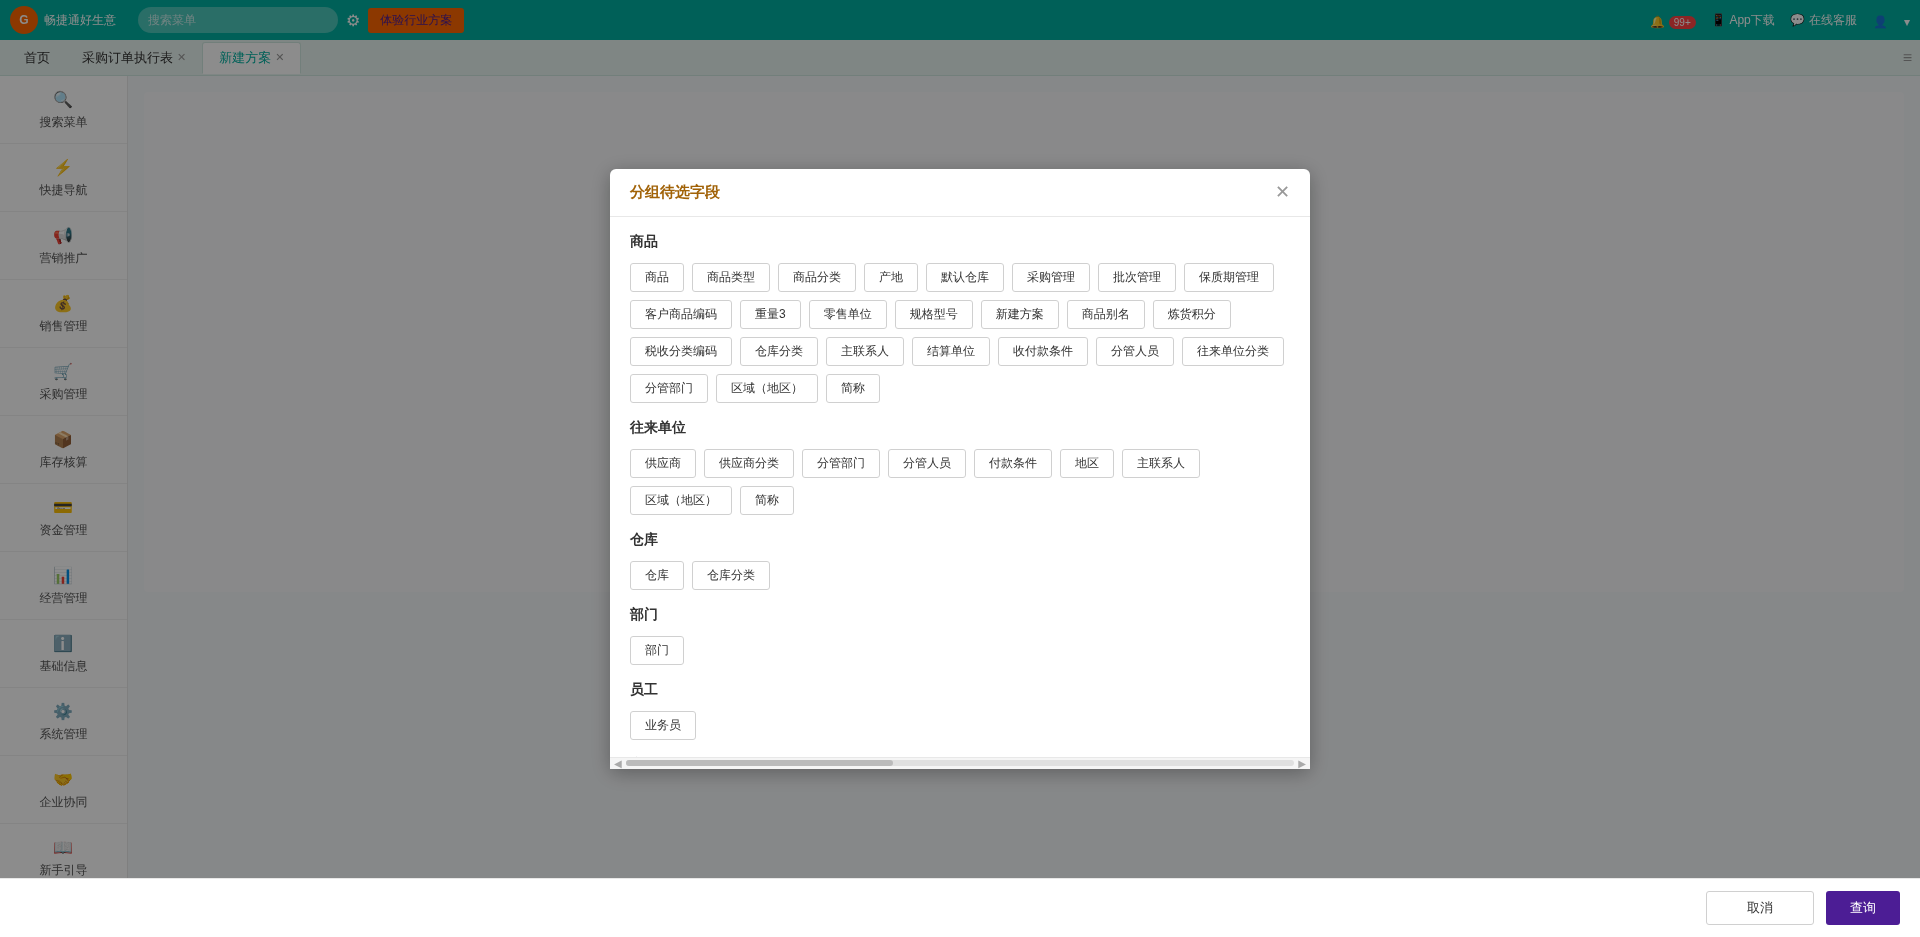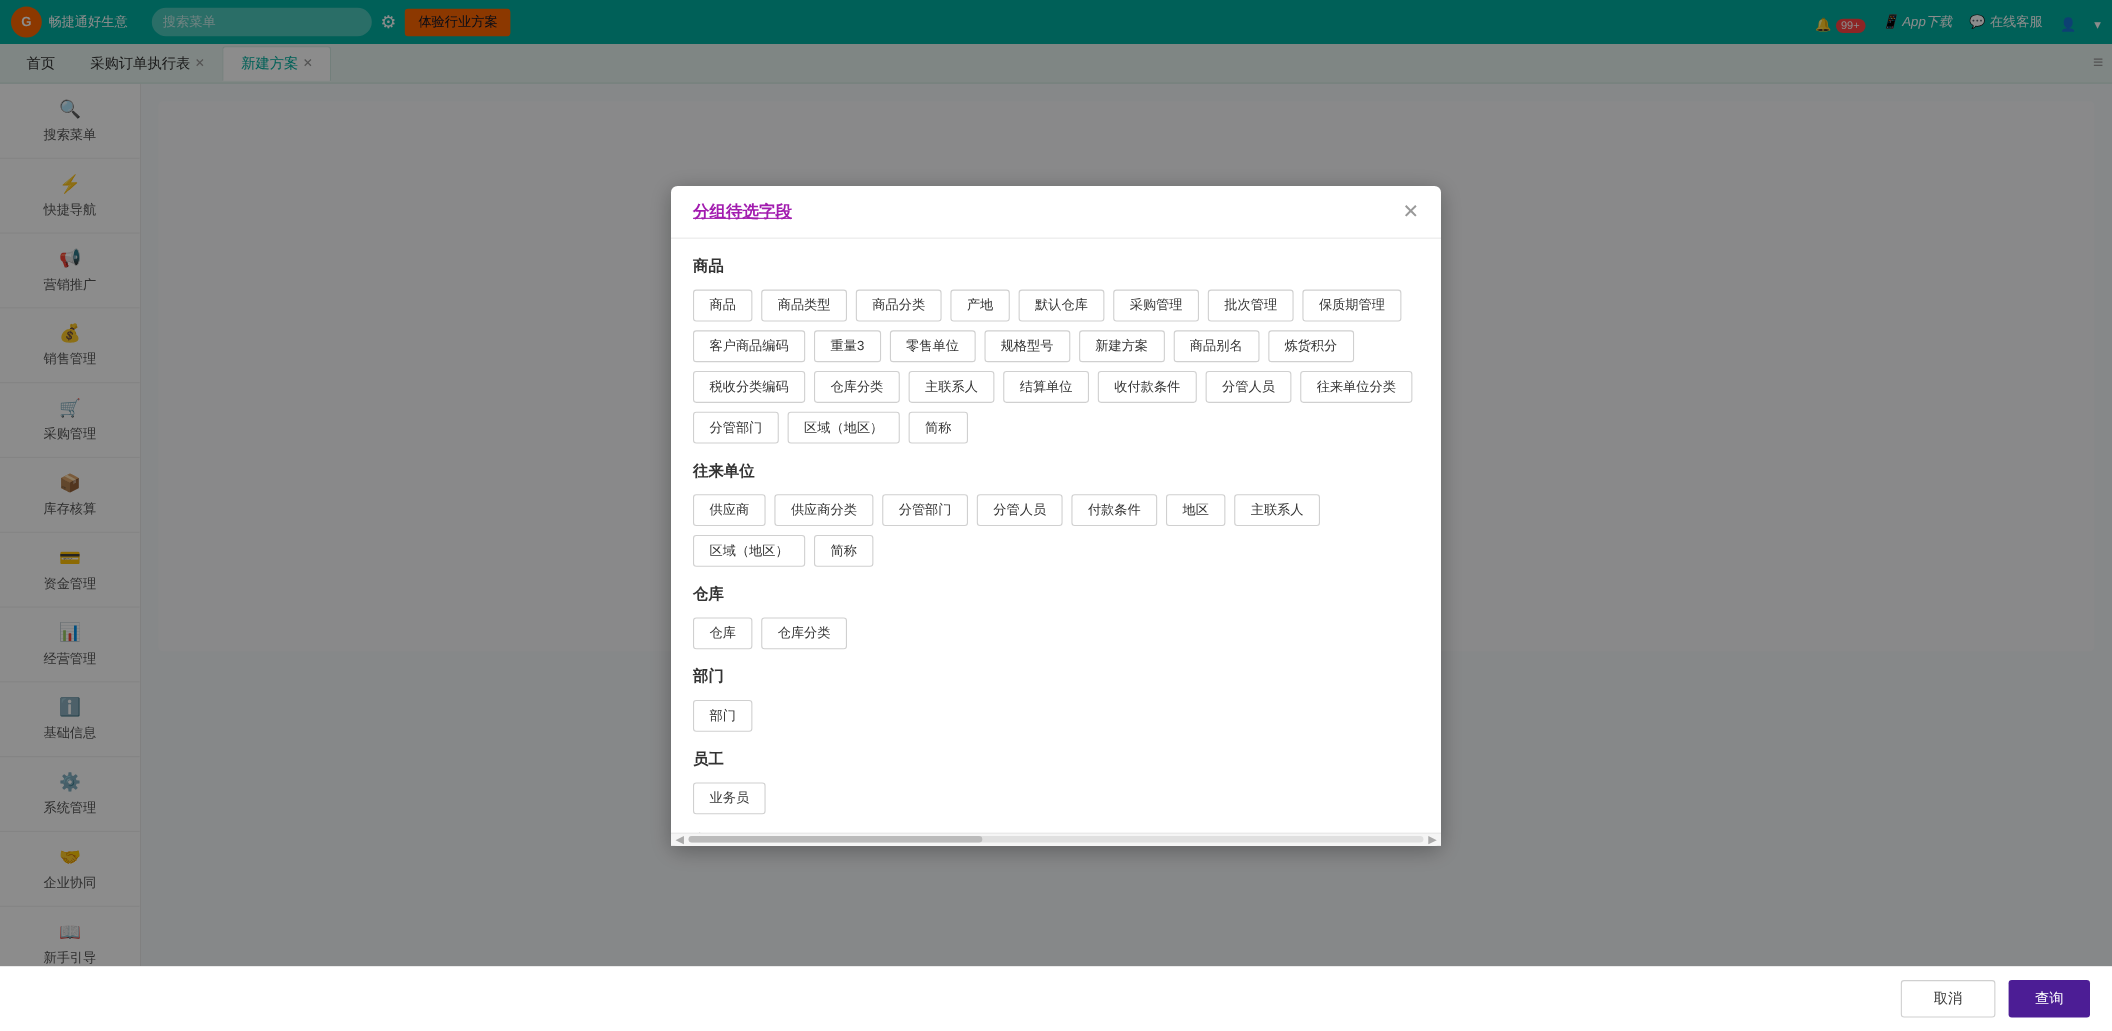--- a/index.html
+++ b/index.html
@@ -38,21 +38,21 @@
       border-radius: 13px;
       border: none;
       padding: 0 10px;
       background: rgba(255,255,255,0.3);
       color: white;
       font-size: 12px;
     }
     .top-search::placeholder { color: rgba(255,255,255,0.7); }
     .top-btn {
       background: #ff6600;
-      color: #0f172a;
+      color: #4c1d95;
       border: none;
       padding: 4px 12px;
       border-radius: 3px;
       cursor: pointer;
       font-size: 12px;
     }
     .top-right {
       margin-left: auto;
       display: flex;
       align-items: flex-end;
@@ -163,21 +163,21 @@
       position: relative;
     }
     .modal-header {
       display: flex;
       align-items: center;
       justify-content: space-between;
       padding: 14px 20px;
       border-bottom: 1px solid #e8e8e8;
       flex-shrink: 0;
     }
-    .modal-title { font-size: 15px; font-weight: bold; color: #a21caf; text-decoration: underline; }
+    .modal-title { font-size: 15px; font-weight: bold; color: #a16207; }
     .modal-close {
       cursor: pointer;
       color: #999;
       font-size: 18px;
       line-height: 1;
     }
     .modal-body {
       padding: 16px 20px;
       overflow-y: auto;
       flex: 1;
@@ -247,21 +247,21 @@
       bottom: 0; left: 0; right: 0;
       background: white;
       border-top: 1px solid #e8e8e8;
       padding: 12px 20px;
       display: flex;
       justify-content: flex-end;
       gap: 12px;
       z-index: 201;
     }
     .btn-cancel {
-      padding: 7px 29px;
+      padding: 7px 40px;
       border: 1px solid #d0d0d0;
       border-radius: 3px;
       background: white;
       cursor: pointer;
       font-size: 13px;
       color: #333;
     }
     .btn-confirm {
       padding: 7px 24px;
       border: none;
@@ -297,21 +297,21 @@
     </div>
     <span class="logo-text">畅捷通好生意</span>
   </div>
   <input class="top-search" type="text" placeholder="搜索菜单" style="">
   <span style="color:white;font-size:16px;cursor:pointer;">⚙</span>
   <button class="top-btn">体验行业方案</button>
   <div class="top-right">
     <span style="cursor:pointer;">
       🔔 <span class="notification-badge">99+</span>
     </span>
-    <span style="cursor:pointer;font-style:italic;">📱 App下载</span>
+    <span style="cursor:pointer;">📱 App下载</span>
     <span style="cursor:pointer;">💬 在线客服</span>
     <span style="cursor:pointer;">👤</span>
     <span style="cursor:pointer;">▾</span>
   </div>
 </div>
 
 <div class="tab-bar">
   <div class="tab-item">
     <span>首页</span>
   </div>

